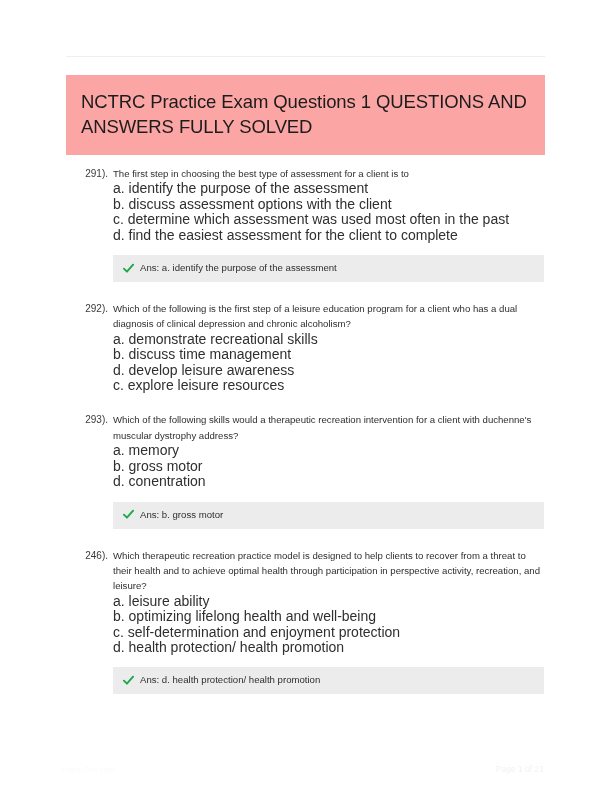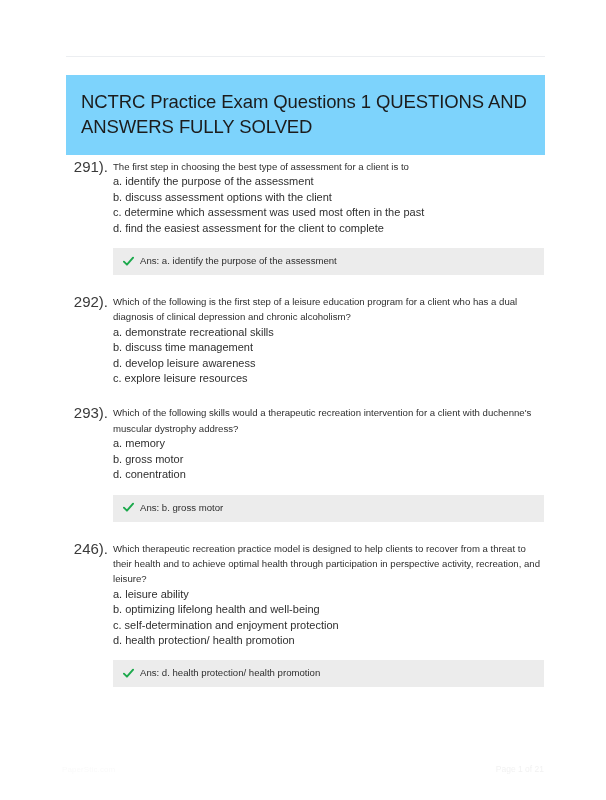--- a/index.html
+++ b/index.html
@@ -33,21 +33,21 @@
     height: 1px;
     background: #eceef1;
   }
 
   .title-banner {
     position: absolute;
     left: 66px;
     top: 75px;
     width: 479px;
     padding: 14px 15px 16px 15px;
-    background: #7dd3fc;
+    background: #fca5a5;
   }
   .title-banner .title-text {
     font-size: 18.5px;
     line-height: 25px;
     font-weight: 400;
     color: #1c1c1c;
     letter-spacing: -0.1px;
   }
 
   .content {
@@ -63,44 +63,44 @@
     padding-right: 62px;
     margin-bottom: 19px;
   }
 
   .qnum {
     position: absolute;
     left: 72px;
     top: 0;
     width: 36px;
     text-align: right;
-    font-size: 15px;
+    font-size: 10px;
     line-height: 15.4px;
     color: #3a3a3a;
     font-weight: 400;
   }
 
   .qbody {
     margin-left: 41px;
   }
 
   .qstem {
     font-size: 9.6px;
     line-height: 15.4px;
     color: #2f2f2f;
-    margin: 0 0 0 0;
+    margin: 7px 0 0 0;
   }
 
   .qopts {
     list-style: none;
     margin: 0;
     padding: 0;
   }
   .qopts li {
-    font-size: 11px;
+    font-size: 14px;
     line-height: 15.4px;
     color: #2f2f2f;
   }
 
   .answer-bar {
     margin-top: 12px;
     margin-left: 41px;
     background: #ececec;
     padding: 6px 10px 7px 10px;
     display: flex;

